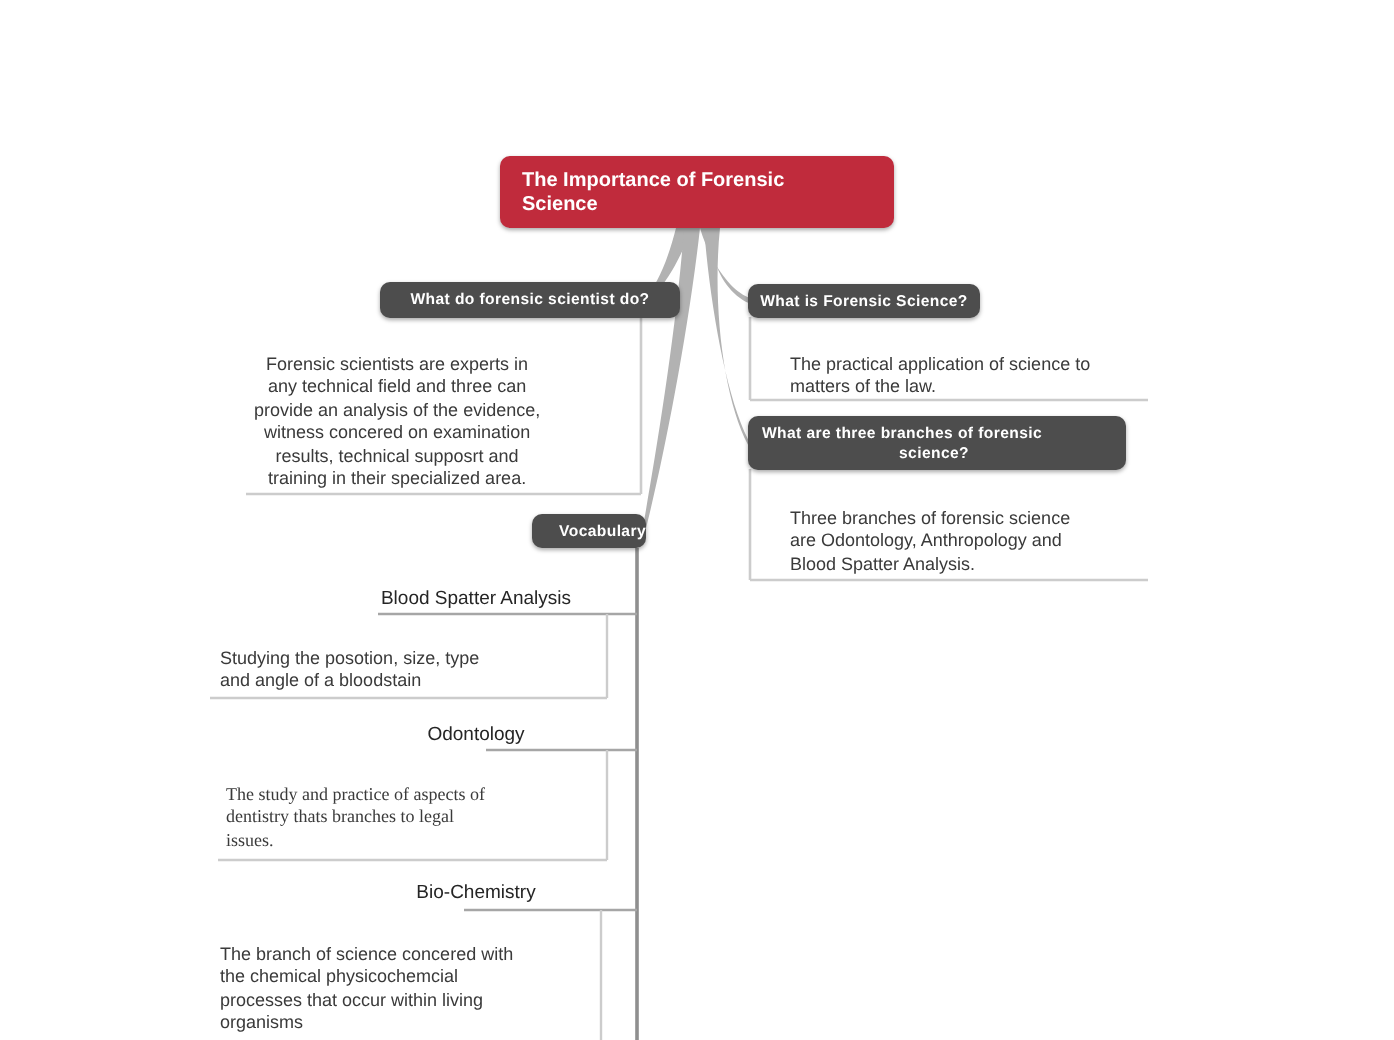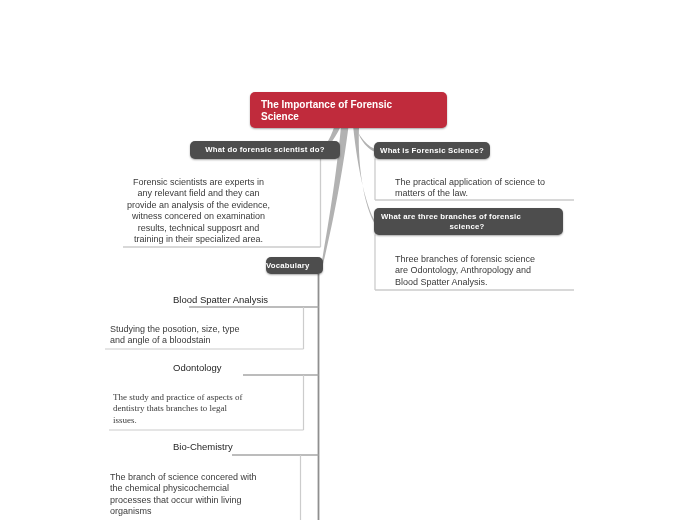--- a/index.html
+++ b/index.html
@@ -17,40 +17,40 @@
     font-family:"Liberation Sans",sans-serif;
   }
   #wires{position:absolute;left:0;top:0;z-index:0;}
   .node{
     position:absolute;z-index:2;box-sizing:border-box;border-radius:5px;
     color:#fff;font-weight:bold;box-shadow:0 1px 2px rgba(0,0,0,.35);
     cursor:pointer;
   }
   .root-node{
     left:250px;top:78px;width:197px;height:36px;background:var(--root-bg);
-    font-size:10px;line-height:11.5px;padding:7px 8px 0 11px;margin-top:14px;
+    font-size:10px;line-height:11.5px;padding:7px 8px 0 11px;
   }
   .dark-node{background:var(--node-bg);font-size:7.8px;letter-spacing:.2px;}
   .node-what-do{left:190px;top:141px;width:150px;height:18px;line-height:18px;text-align:center;}
   .node-what-is{left:374px;top:142px;width:116px;height:17px;line-height:17px;text-align:center;}
   .node-three{left:374px;top:208px;width:189px;height:27px;line-height:9.5px;padding:4px 10px 0 7px;}
-  .node-vocab{left:266px;top:257px;width:57px;height:17px;line-height:17px;text-align:left;}
+  .node-vocab{left:266px;top:257px;width:57px;height:17px;line-height:17px;text-align:right;}
   .note{
     position:absolute;z-index:1;font-size:9px;line-height:11.4px;color:var(--text-color);
     cursor:text;
   }
   .note span{display:block;white-space:nowrap;}
   .note-what-do{left:127px;top:177px;text-align:center;}
   .note-what-is{left:395px;top:177px;}
   .note-three{left:395px;top:254px;}
   .def-blood{left:110px;top:324px;}
   .def-odon{left:113px;top:392px;font-family:Liberation Serif, serif;}
   .def-bio{left:110px;top:472px;}
   .term{
-    position:absolute;z-index:1;left:173px;width:130px;text-align:left;
+    position:absolute;z-index:1;left:173px;width:130px;text-align:center;
     font-size:9.5px;color:#252525;white-space:nowrap;cursor:pointer;
   }
   .term-blood{top:294px;}
   .term-odon{top:362px;}
   .term-bio{top:441px;}
 </style>
 </head>
 <body>
 
 <div id="canvas">
@@ -91,21 +91,21 @@
 
   <div class="node dark-node node-three">
     <span style="display:block;white-space:nowrap;">What are three branches of forensic</span>
     <span style="display:block;white-space:nowrap;text-align:center;">science?</span>
   </div>
 
   <div class="node dark-node node-vocab">Vocabulary</div>
 
   <div class="note note-what-do">
     <span>Forensic scientists are experts in</span>
-    <span>any relevant field and they can</span>
+    <span>any technical field and three can</span>
     <span>provide an analysis of the evidence,</span>
     <span>witness concered on examination</span>
     <span>results, technical supposrt and</span>
     <span>training in their specialized area.</span>
   </div>
 
   <div class="note note-what-is">
     <span>The practical application of science to</span>
     <span>matters of the law.</span>
   </div>

